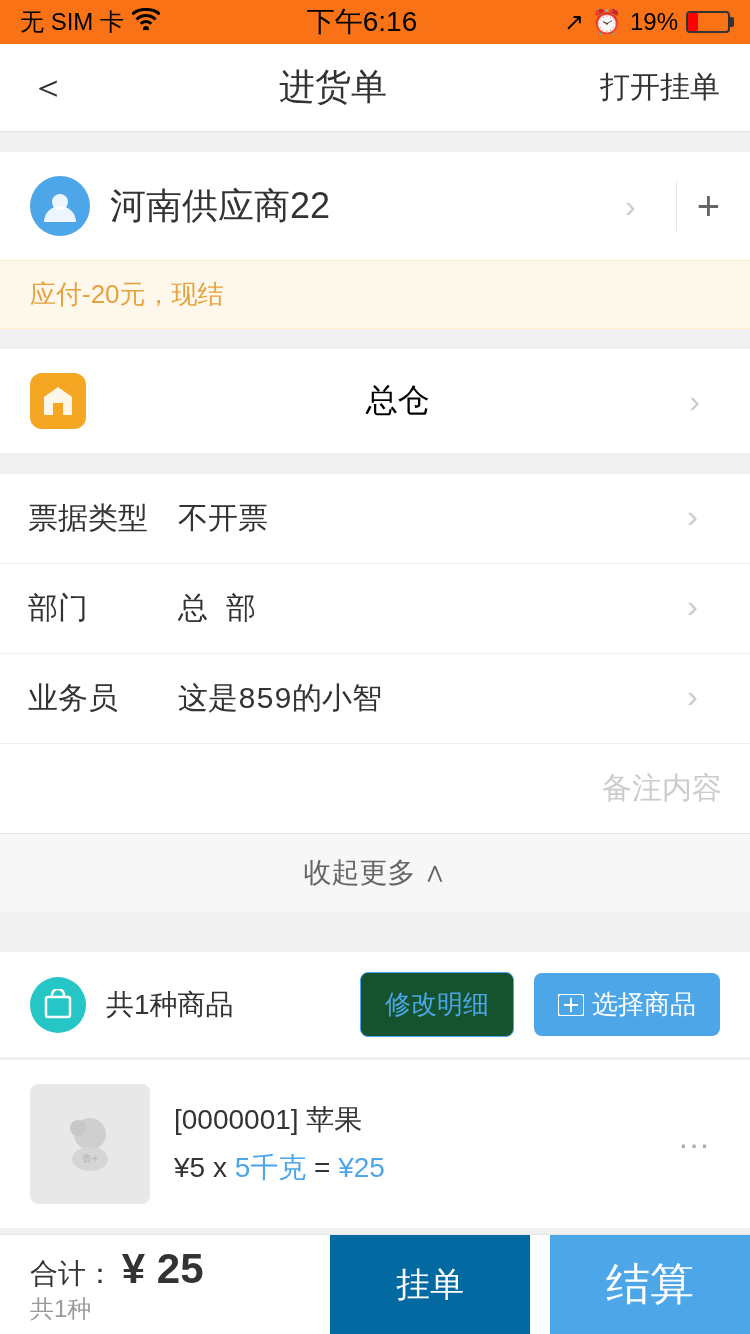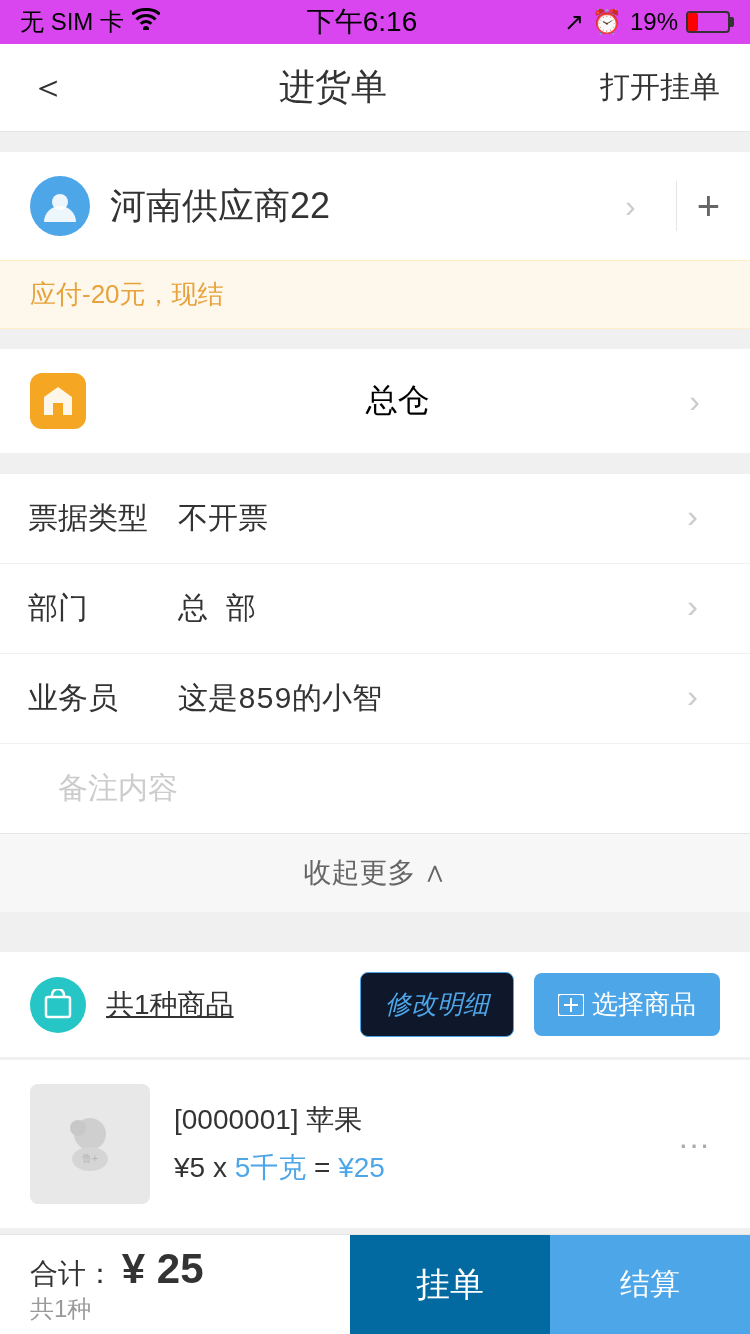--- a/index.html
+++ b/index.html
@@ -10,21 +10,21 @@
       font-family: -apple-system, "PingFang SC", "Microsoft YaHei", sans-serif;
       background: #f0f0f0;
       font-size: 28px;
       color: #333;
     }
 
     
     .status-bar {
       width: 750px;
       height: 44px;
-      background: #d946ef;
+      background: #f97316;
       display: flex;
       align-items: center;
       justify-content: space-between;
       padding: 0 20px;
       font-size: 24px;
       color: #000;
     }
     .status-left {
       display: flex;
       align-items: center;
@@ -202,20 +202,21 @@
       flex: 1;
       font-size: 30px;
       color: #333;
       padding-left: 30px;
     }
     .form-placeholder {
       flex: 1;
       font-size: 30px;
       color: #ccc;
       padding-left: 30px;
+      text-align: right;
     }
 
     
     .collapse-row {
       background: #f7f7f7;
       text-align: center;
       padding: 20px;
       border-top: 1px solid #e5e5e5;
       font-size: 28px;
       color: #666;
@@ -238,30 +239,28 @@
       display: flex;
       align-items: center;
       justify-content: center;
       color: #fff;
       font-size: 28px;
     }
     .products-count {
       flex: 1;
       font-size: 28px;
       color: #333;
-      text-decoration: underline;
     }
     .btn-outline {
       border: 1px solid #4da6e8;
       color: #4da6e8;
-      background: #0f172a;
+      background: #14532d;
       border-radius: 8px;
       padding: 14px 24px;
       font-size: 26px;
-      font-style: italic;
     }
     .btn-primary {
       background: #4da6e8;
       color: #fff;
       border: none;
       border-radius: 8px;
       padding: 14px 24px;
       font-size: 26px;
       display: flex;
       align-items: center;
@@ -319,20 +318,21 @@
     .footer {
       position: fixed;
       bottom: 0;
       left: 0;
       width: 750px;
       height: 100px;
       display: flex;
       align-items: center;
       background: #fff;
       border-top: 1px solid #e5e5e5;
+      gap: 20px;
     }
     .footer-total {
       flex: 1;
       padding: 0 30px;
     }
     .footer-total-amount {
       font-size: 42px;
       color: #333;
       font-weight: bold;
     }
@@ -350,21 +350,21 @@
       font-size: 34px;
       color: #fff;
     }
     .footer-btn-settle {
       width: 200px;
       height: 100%;
       background: #4da6e8;
       display: flex;
       align-items: center;
       justify-content: center;
-      font-size: 30px;
+      font-size: 44px;
       color: #fff;
     }
 
     .spacer { height: 100px; }
   </style>
 </head>
 <body>
 
 <div class="status-bar">
   <div class="status-left">

